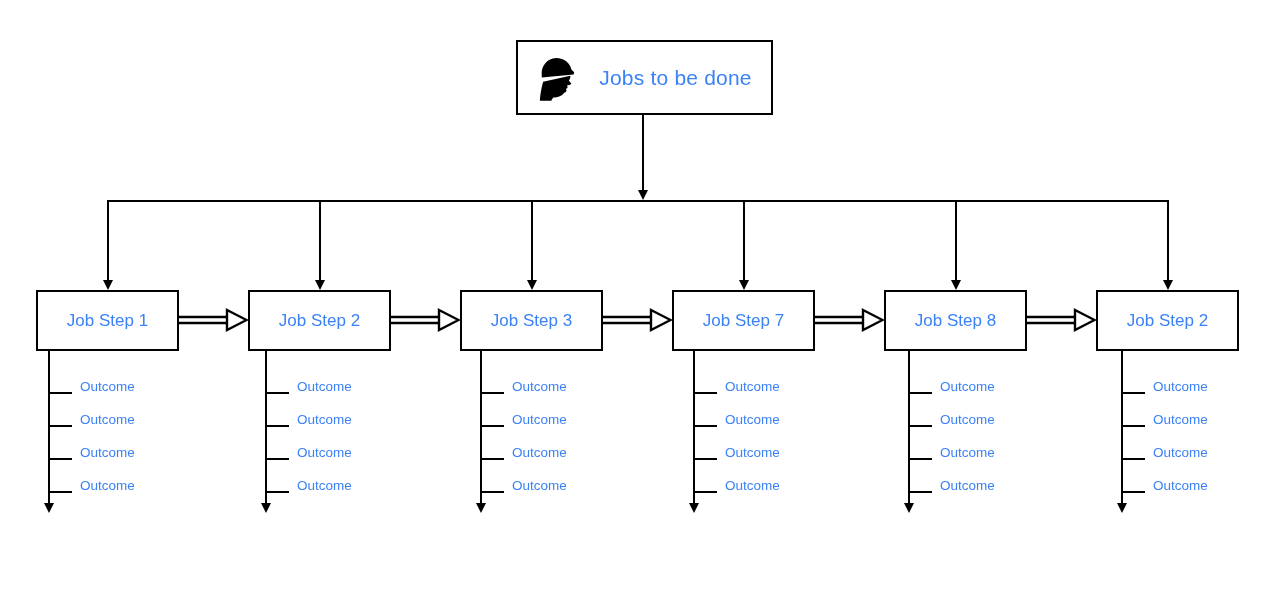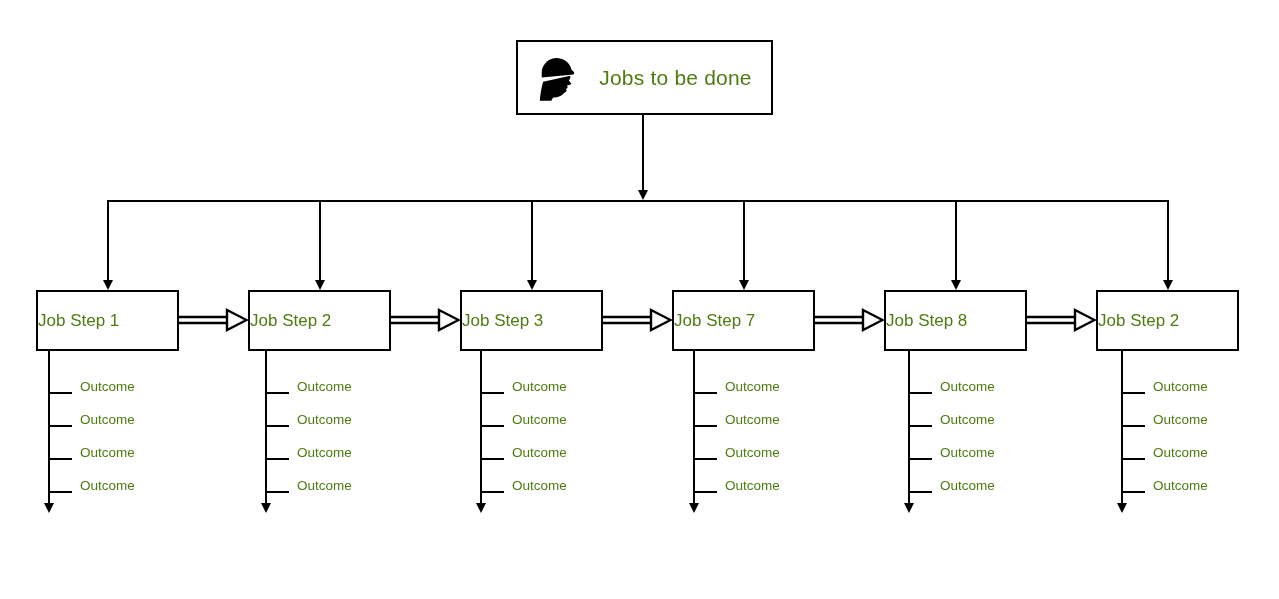--- a/index.html
+++ b/index.html
@@ -1,18 +1,18 @@
 <!DOCTYPE html>
 <html><head>
 <meta charset="utf-8">
 <style>
   html,body{margin:0;padding:0;background:#ffffff;}
   .canvas{
     position:relative;width:1279px;height:599px;background:#ffffff;
-    font-family:"Liberation Sans", sans-serif;color:#4d7c0f;overflow:hidden;
+    font-family:"Liberation Sans", sans-serif;color:#3b82f6;overflow:hidden;
   }
   
   .vline{position:absolute;width:2px;background:#000;}
   .hline{position:absolute;height:2px;background:#000;}
   .arrow-down{
     position:absolute;width:0;height:0;
     border-left:5px solid transparent;border-right:5px solid transparent;
     border-top:10px solid #000;
   }
   
@@ -27,21 +27,21 @@
   .root-drop{left:642px;top:115px;height:78px;}
   .root-drop-head{left:638px;top:190px;}
   .dist-line{left:107px;top:200px;width:1062px;}
   .drop-line{top:201px;height:82px;}
   .drop-head{top:280px;}
   
   .step-group{position:absolute;top:290px;width:143px;}
   .step-box{
     position:absolute;left:0;top:0;width:143px;height:61px;
     border:2px solid #000;background:#fff;box-sizing:border-box;
-    display:flex;align-items:center;justify-content:flex-start;
+    display:flex;align-items:center;justify-content:center;
   }
   .step-label{font-size:17px;}
   .desc-wrap{position:absolute;top:61px;width:130px;height:175px;}
   .desc-line{left:0;top:0;height:152px;}
   .desc-head{left:-4px;top:152px;}
   .o-row{position:absolute;left:0;height:18px;display:flex;align-items:flex-end;}
   .o-row-1{top:25px;} .o-row-2{top:58px;} .o-row-3{top:91px;} .o-row-4{top:124px;}
   .tick{width:24px;height:2px;background:#000;flex:0 0 auto;}
   .outcome-label{font-size:13.5px;margin-left:8px;white-space:nowrap;}
   

